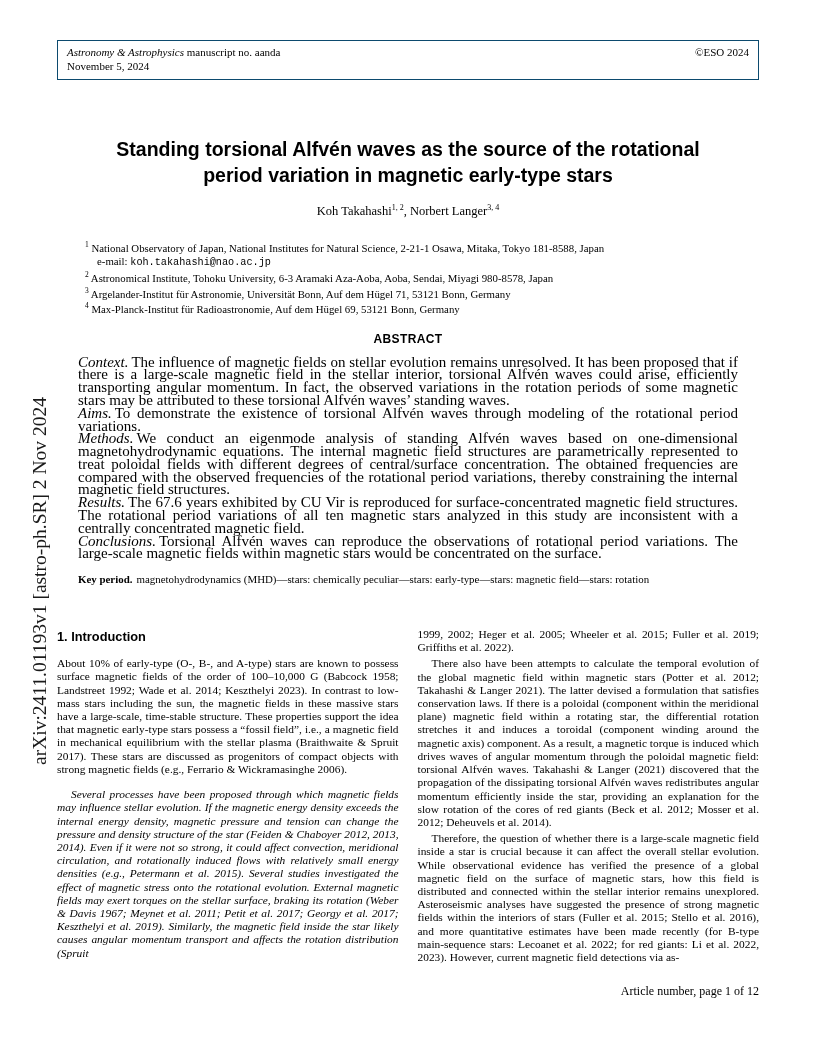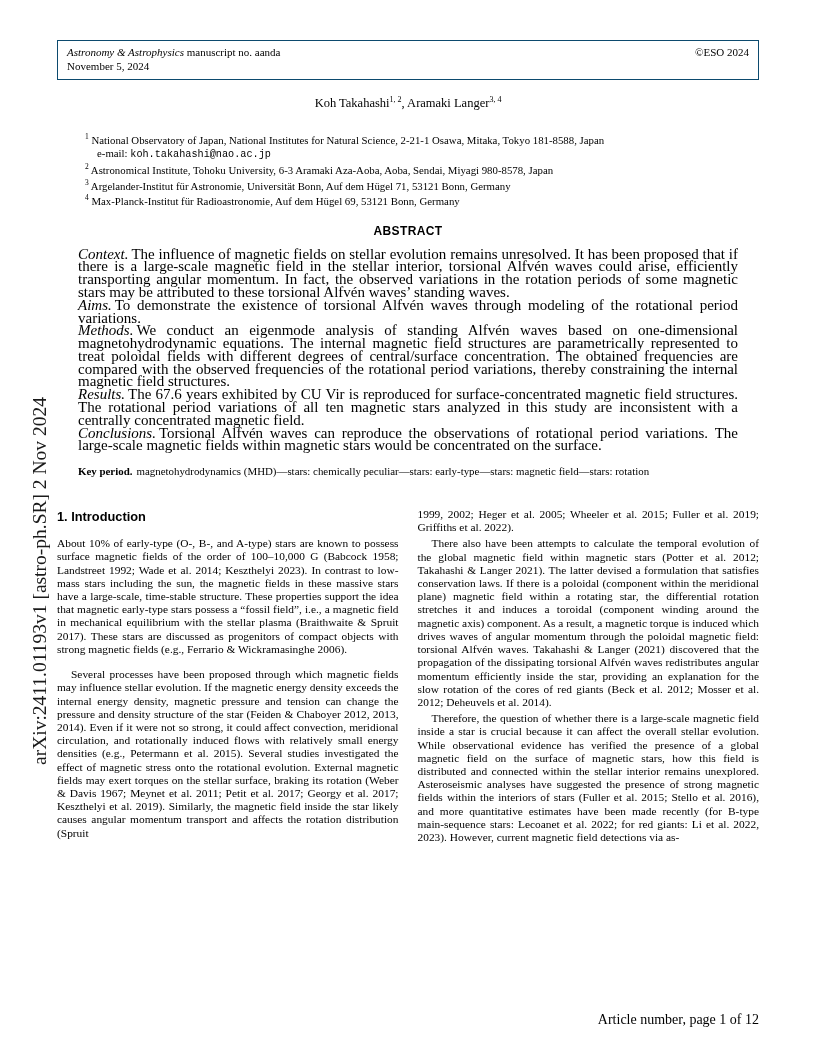--- a/index.html
+++ b/index.html
@@ -78,46 +78,46 @@
 
   .keywords {
     margin: 13px 21px 0 21px;
     font-size: 10.9px;
     line-height: 12.8px;
     text-align: left;
   }
   .kw-label { font-weight: bold; padding-right: 4px; }
 
   
-  .columns { display: flex; gap: 19px; margin-top: 30px; }
+  .columns { display: flex; gap: 19px; margin-top: 42px; }
   .col {
     flex: 1;
     min-width: 0;
     font-size: 11.4px;
     line-height: 13.2px;
     text-align: justify;
   }
   .section-heading {
     font-family: "Liberation Sans", sans-serif;
     font-weight: bold;
     font-size: 12.8px;
     margin: 2px 0 14px 0;
     text-align: left;
   }
   .col p { margin: 0; }
   .col p.indent { text-indent: 14px; }
-  .col-left p + p { margin-top: 12px; }
+  .col-left p + p { margin-top: 12px; font-style: italic; }
   .col-right p + p { margin-top: 3px; }
 
   
   .footer {
     position: absolute;
     right: 57px;
-    bottom: 28px;
-    font-size: 14px;
+    bottom: 57px;
+    font-size: 12px;
   }
 
   
   .arxiv {
     position: absolute;
     left: -228px;
     top: 568px;
     width: 540px;
     height: 26px;
     transform: rotate(-90deg);
@@ -137,22 +137,26 @@
   <div class="content">
 
     <div class="header-box">
       <div>
         <div><span class="it">Astronomy &amp; Astrophysics</span> <span>manuscript no. aanda</span></div>
         <div>November 5, 2024</div>
       </div>
       <div>©ESO 2024</div>
     </div>
 
+    <div class="title">
+      <div>Standing torsional Alfvén waves as the source of the rotational</div>
+      <div>period variation in magnetic early-type stars</div>
+    </div>
 
-    <div class="authors"><span>Koh Takahashi</span><sup>1, 2</sup><span>, </span><span>Aramaki Langer</span><sup>3, 4</sup></div>
+    <div class="authors"><span>Koh Takahashi</span><sup>1, 2</sup><span>, </span><span>Norbert Langer</span><sup>3, 4</sup></div>
 
     <div class="affiliations">
       <div class="aff"><sup>1</sup> <span>National Observatory of Japan, National Institutes for Natural Science, 2-21-1 Osawa, Mitaka, Tokyo 181-8588, Japan</span></div>
       <div class="aff-email"><span>e-mail: </span><span class="mono">koh.takahashi@nao.ac.jp</span></div>
       <div class="aff"><sup>2</sup> <span>Astronomical Institute, Tohoku University, 6-3 Aramaki Aza-Aoba, Aoba, Sendai, Miyagi 980-8578, Japan</span></div>
       <div class="aff"><sup>3</sup> <span>Argelander-Institut für Astronomie, Universität Bonn, Auf dem Hügel 71, 53121 Bonn, Germany</span></div>
       <div class="aff"><sup>4</sup> <span>Max-Planck-Institut für Radioastronomie, Auf dem Hügel 69, 53121 Bonn, Germany</span></div>
     </div>
 
 

